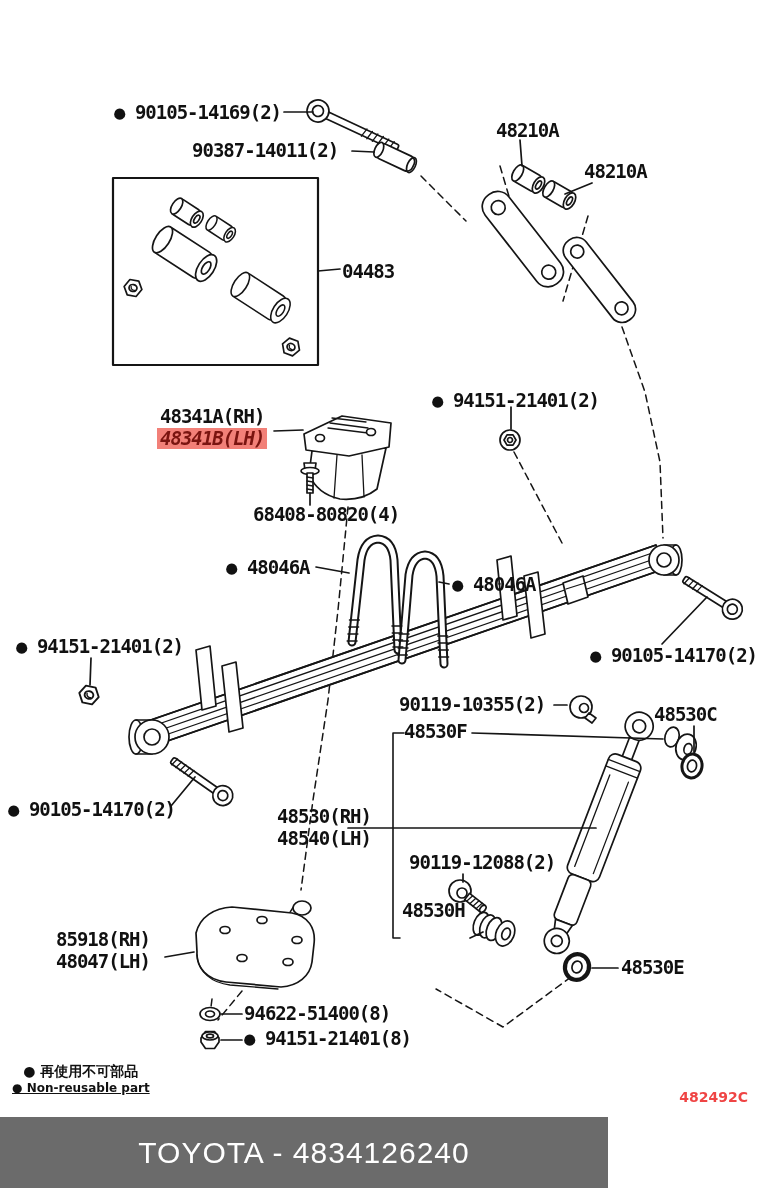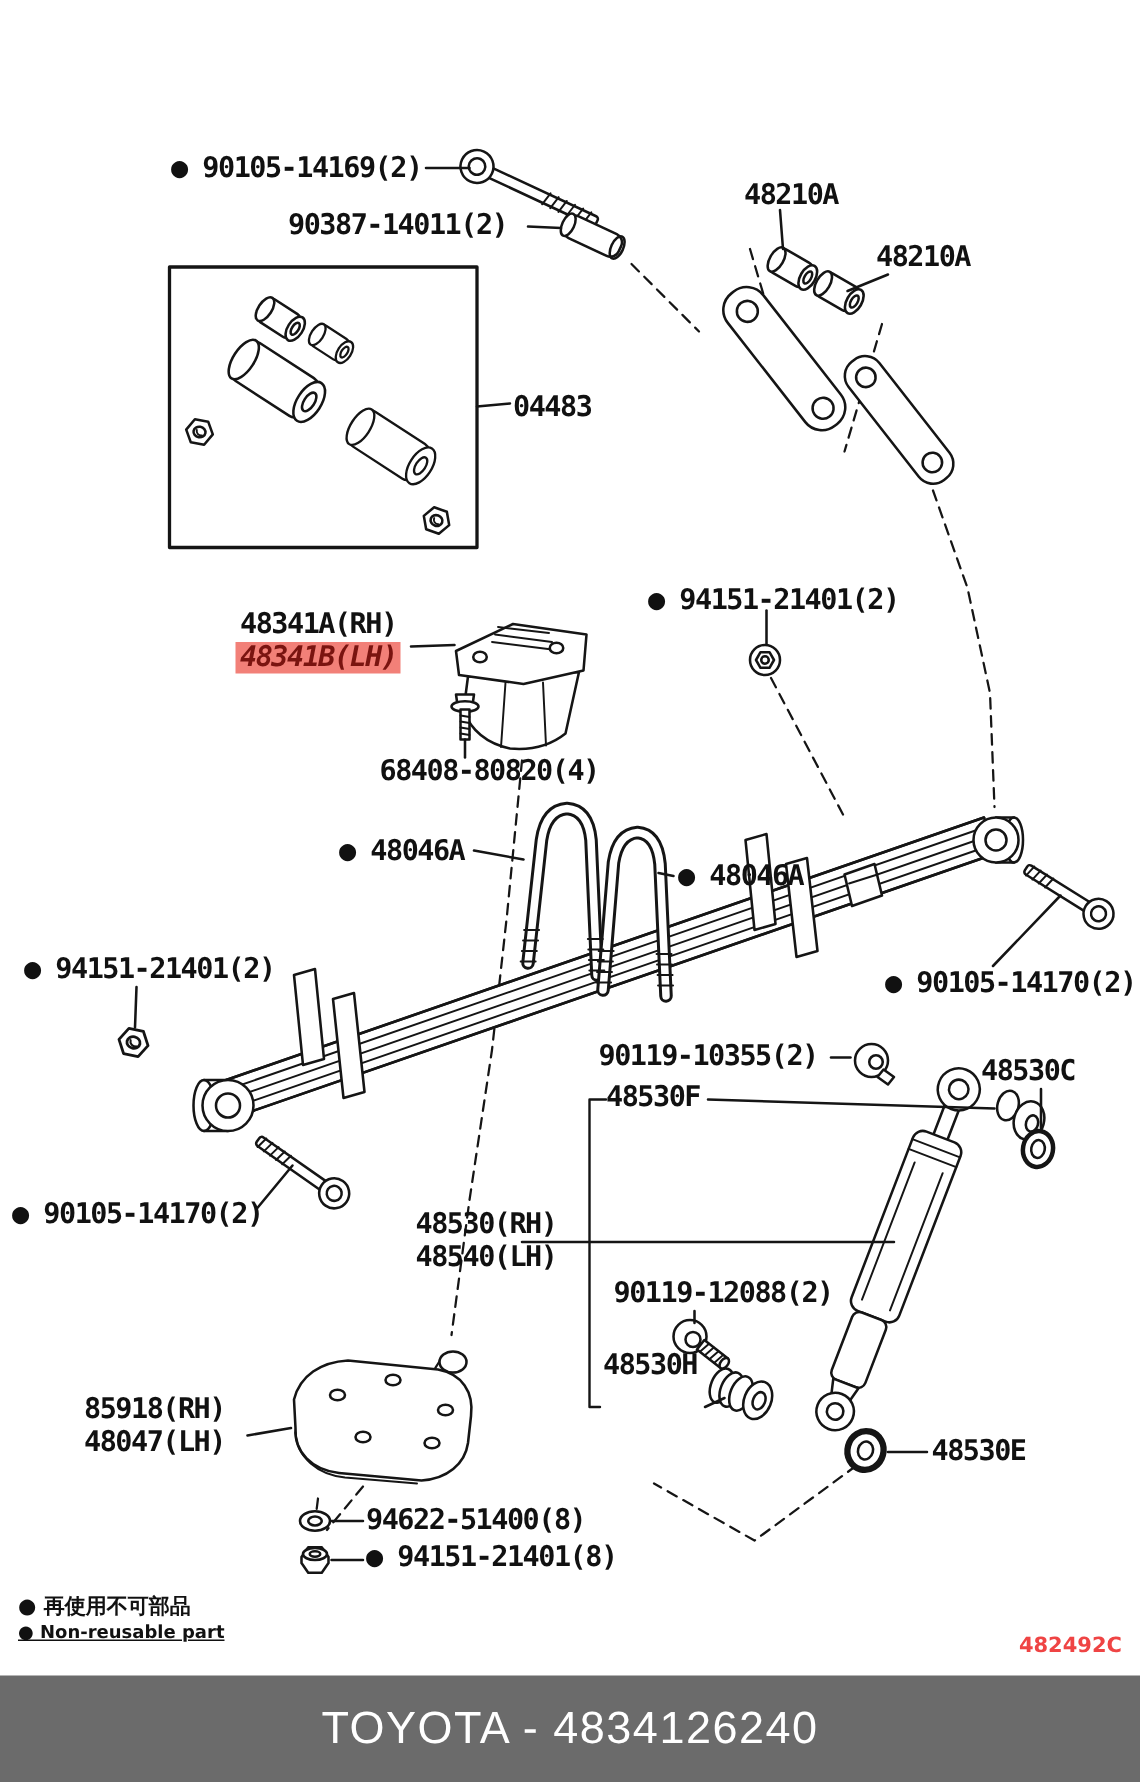--- a/index.html
+++ b/index.html
@@ -14,25 +14,25 @@
   svg .thin{stroke-width:1.3;}
   svg .dash{stroke-dasharray:7 5;stroke-width:1.5;}
   svg .boldring{stroke-width:4.2;}
   svg .box{stroke-width:2.2;}
   .lbl{
     position:absolute;white-space:nowrap;color:#111;
     font:700 19px/21px "DejaVu Sans Mono",monospace;letter-spacing:-1px;
   }
   .hl{background:var(--hl-bg,#f28078);color:var(--hl-fg,#7a1410);padding:0 3px;margin-left:-3px;font-style:italic;}
   .legend{position:absolute;left:12px;top:1062px;color:#111;font-family:"DejaVu Sans",sans-serif;}
-  .legend .jp{font:700 14px/18px "DejaVu Sans",sans-serif;}
+  .legend .jp{font:700 14px/18px "DejaVu Sans",sans-serif;text-align:center;}
   .legend .en{font:700 12px/16px "DejaVu Sans",sans-serif;text-decoration:underline;}
   .diagram-code{position:absolute;right:12px;top:1089px;color:#ef4444;font:600 14px "DejaVu Sans",sans-serif;}
   .footer{
-    position:absolute;left:0;top:1117px;width:760px;height:71px;
+    position:absolute;left:0;top:1117px;width:608px;height:71px;
     background:var(--footer-bg,#6b6b6b);color:var(--footer-fg,#fff);
     display:flex;align-items:center;justify-content:center;gap:26px;
     font-family:"Liberation Sans",sans-serif;font-size:30px;letter-spacing:1px;
   }
 </style>
 </head>
 <body>
 
 <svg width="760" height="1188" viewBox="0 0 760 1188">
   <defs>

